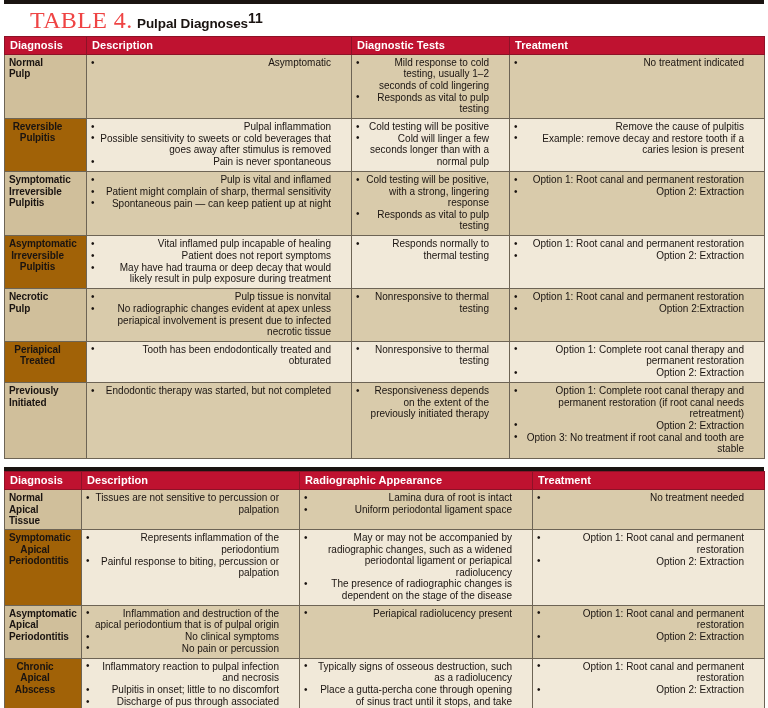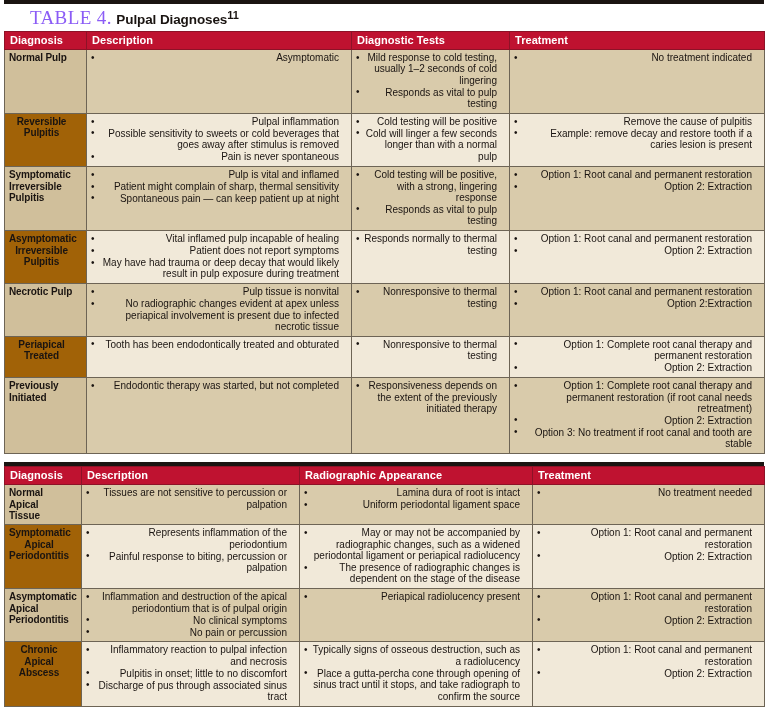--- a/index.html
+++ b/index.html
@@ -29,43 +29,43 @@
     background: #1a1411;
     margin: 0 0 0 0;
   }
   .table-title {
     padding: 4px 0 4px 26px;
     white-space: nowrap;
     line-height: 1;
   }
   .title-label {
     font-family: "Liberation Serif", serif;
-    font-size: 19px;
+    font-size: 24px;
     letter-spacing: 0.4px;
-    color: #8b5cf6;
+    color: #ef4444;
   }
   .title-text {
     font-family: "Liberation Sans", sans-serif;
     font-weight: bold;
     font-size: 13.5px;
     color: #1a1411;
     letter-spacing: -0.1px;
   }
-  .title-text sup { font-size: 11px; vertical-align: super; }
+  .title-text sup { font-size: 14px; vertical-align: super; }
 
   table.dt {
     border-collapse: collapse;
     width: 760px;
     table-layout: fixed;
     border: 1px solid #6d6455;
   }
   table.dt th, table.dt td {
     border: 1px solid #6d6455;
     vertical-align: top;
-    padding: 2px 12px 3px 4px;
+    padding: 2px 20px 3px 4px;
   }
   table.dt thead th {
     background: #bf1230;
     color: #ffffff;
     font-weight: bold;
     font-size: 11px;
     text-align: left;
     padding: 2px 4px 3px 5px;
     letter-spacing: 0.05px;
     border-color: #8d1227;

